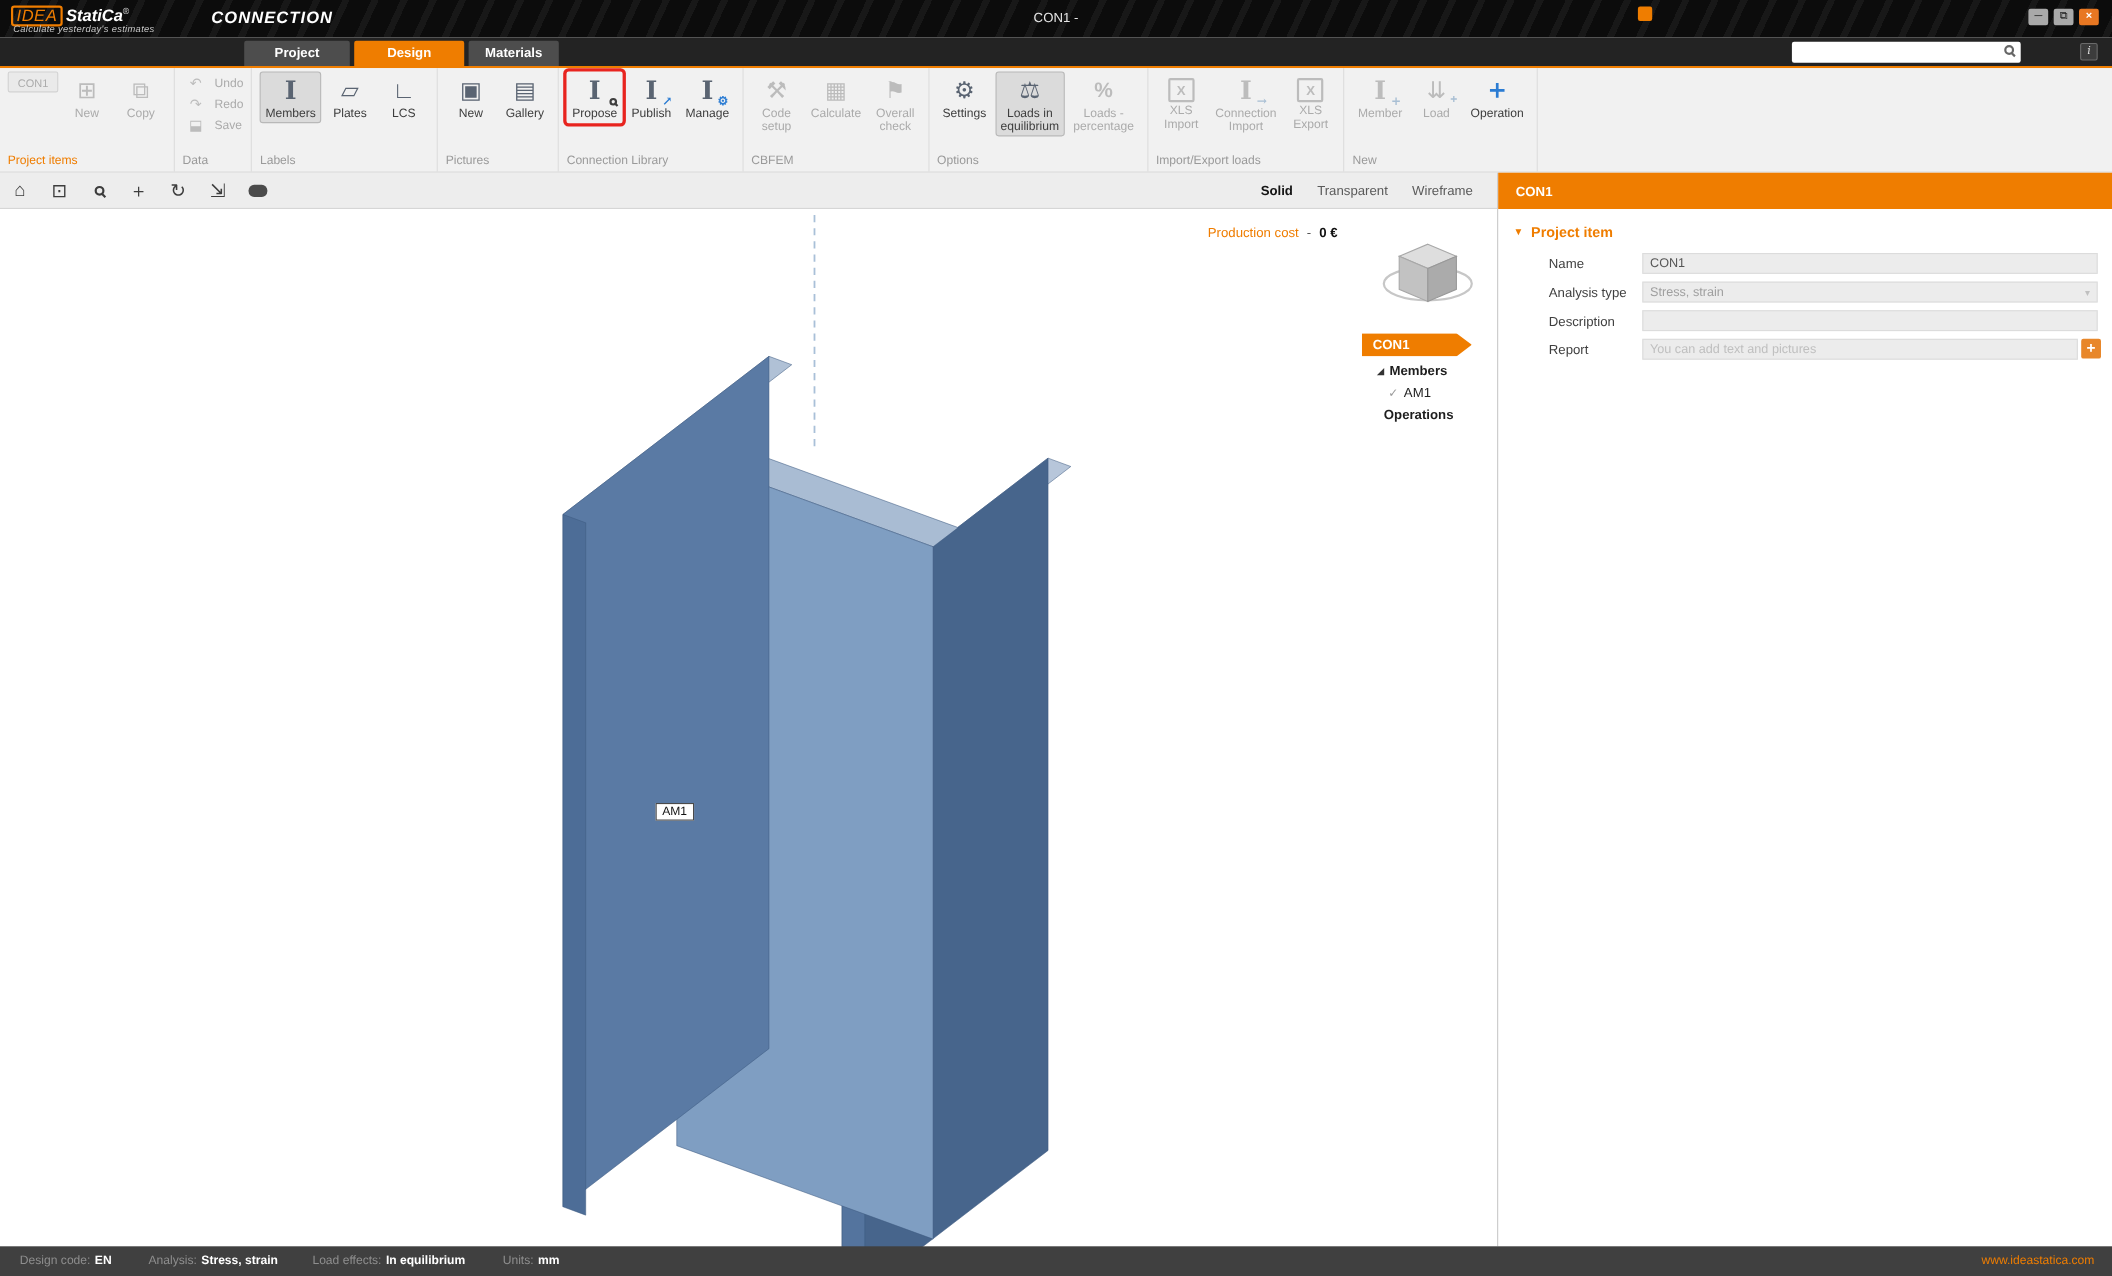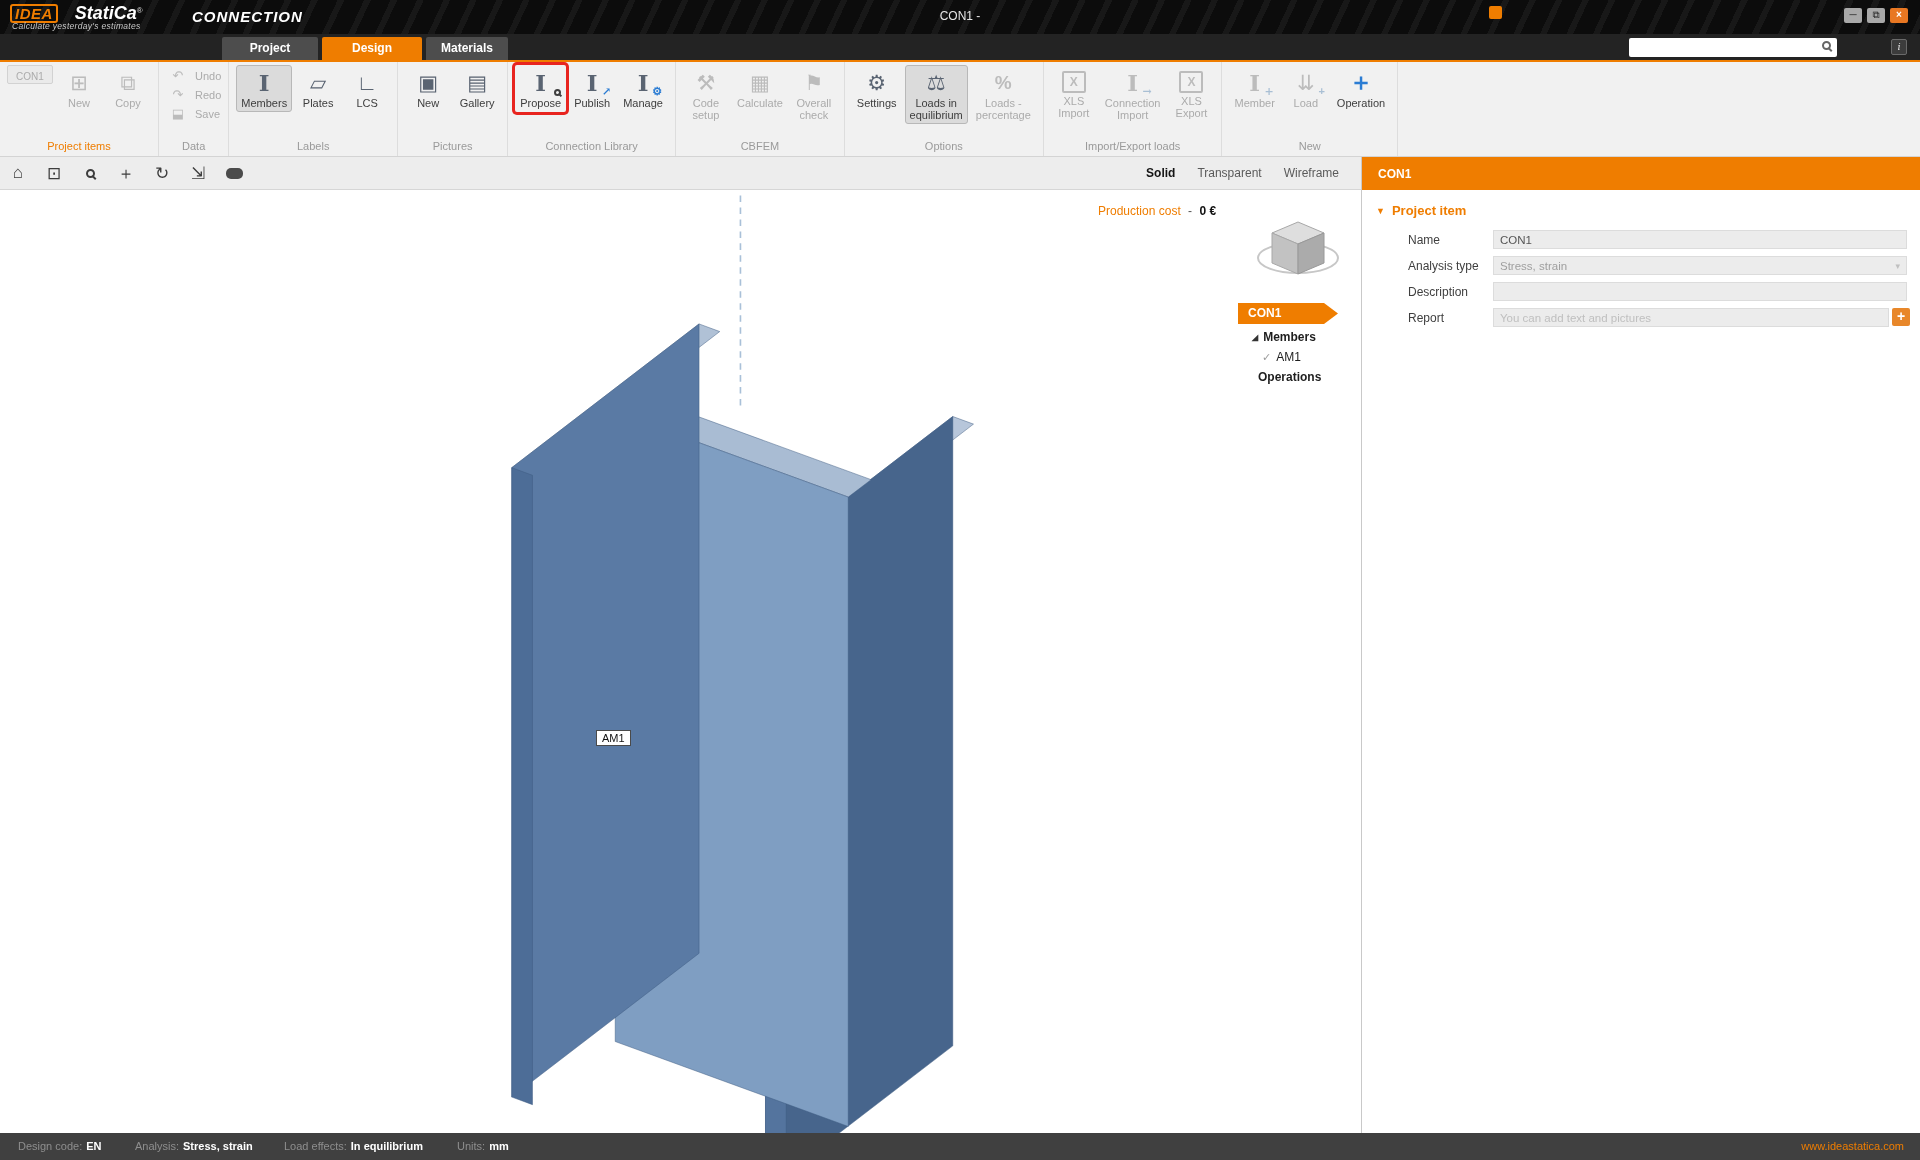--- a/index.html
+++ b/index.html
@@ -3,22 +3,22 @@
 <meta charset="utf-8">
 <style>
   * { margin:0; padding:0; box-sizing:border-box; }
   html,body { width:1920px; height:1160px; }
   body { position:relative; font-family:"Liberation Sans",sans-serif; background:#fff; overflow:hidden; }
 
   
   .titlebar { position:absolute; top:0; left:0; right:0; height:34px; background:#0c0c0c; color:#fff; }
   .titlebar .stripes { position:absolute; inset:0; background:repeating-linear-gradient(115deg, transparent 0 18px, rgba(255,255,255,.05) 18px 24px); pointer-events:none; }
   .logo { position:absolute; left:10px; top:3px; line-height:15px; white-space:nowrap; }
-  .logo .idea { color:#ef7d00; font-weight:700; font-style:italic; font-size:15px; letter-spacing:.5px; border:2px solid #ef7d00; border-radius:3px; padding:0 3px; display:inline-block; }
-  .logo .statica { color:#fff; font-weight:bold; font-style:italic; font-size:18px; margin-left:17px; }
+  .logo .idea { color:#ef7d00; font-weight:400; font-style:italic; font-size:15px; letter-spacing:.5px; border:2px solid #ef7d00; border-radius:3px; padding:0 3px; display:inline-block; }
+  .logo .statica { color:#fff; font-weight:bold; font-style:italic; font-size:15px; margin-left:3px; }
   .logo .reg { font-size:8px; vertical-align:super; color:#ddd; }
   .tagline { position:absolute; left:12px; top:21px; font-size:8.5px; font-style:italic; color:#c9c9c9; letter-spacing:.3px; }
   .appname { position:absolute; left:192px; top:8px; font-size:15px; font-weight:bold; font-style:italic; letter-spacing:1px; color:#fff; }
   .doctitle { position:absolute; left:0; right:0; top:9px; text-align:center; font-size:12px; color:#e6e6e6; }
   .brandmark { position:absolute; left:1489px; top:6px; width:13px; height:13px; background:#ef7d00; border-radius:2px; }
   .winbtns { position:absolute; right:12px; top:8px; display:flex; gap:5px; }
   .winbtn { width:18px; height:15px; background:#a9a9a9; color:#1c1c1c; font-size:10px; line-height:14px; text-align:center; border-radius:2px; }
   .winbtn.close { background:#e87722; color:#fff; font-weight:bold; }
 
   
@@ -33,21 +33,21 @@
   .mag::after { content:''; position:absolute; width:2px; height:5px; background:#666; right:-2px; bottom:-4px; transform:rotate(-45deg); }
   .searchbox .mag { position:absolute; right:6px; top:3px; }
   .infobtn { position:absolute; left:1891px; top:5px; width:16px; height:16px; background:#3c3c3c; border:1px solid #6a6a6a; color:#e0e0e0; font-size:10px; font-style:italic; font-family:"DejaVu Serif",serif; text-align:center; line-height:14px; border-radius:2px; }
   .accentline { position:absolute; top:60px; left:0; right:0; height:2px; background:#ef7d00; }
 
   
   .ribbon { position:absolute; top:62px; left:0; right:0; height:95px; background:#f1f1f1; border-bottom:1px solid #d4d4d4; display:flex; align-items:stretch; }
   .rib-group { display:flex; flex-direction:column; padding:3px 7px 0; border-right:1px solid #ddd; }
   .rib-btns { display:flex; gap:3px; align-items:flex-start; flex:1; }
   .rib-btns.stack { flex-direction:column; gap:4px; padding-top:3px; }
-  .rib-glabel { font-size:11px; color:#9a9a9a; text-align:center; padding:2px 0 4px; white-space:nowrap; }
+  .rib-glabel { font-size:11px; color:#9a9a9a; padding:2px 0 4px; white-space:nowrap; }
   .rib-glabel.accent { color:#ef7d00; }
   .rib-btn { cursor:default; }
   .rib-btn.lg { min-width:46px; padding:3px 4px 2px; display:flex; flex-direction:column; align-items:center; border:1px solid transparent; border-radius:3px; }
   .rib-btn.lg.active { background:#dbdbdb; border-color:#b8b8b8; }
   .rib-btn.lg.hl { box-shadow:0 0 0 3px #e8241f; border-radius:2px; }
   .rib-btn.sm { display:flex; align-items:center; gap:5px; height:15px; }
   .rib-btn.sm .ric { font-size:13px; height:13px; width:14px; color:#aeaeae; }
   .rib-btn.sm .rlbl { font-size:11px; color:#a0a0a0; }
   .rib-btn.box { width:42px; height:19px; background:#eaeaea; border:1px solid #d2d2d2; border-radius:2px; display:flex; align-items:center; justify-content:center; }
   .rib-btn.box .rlbl { font-size:10px; color:#bdbdbd; }

